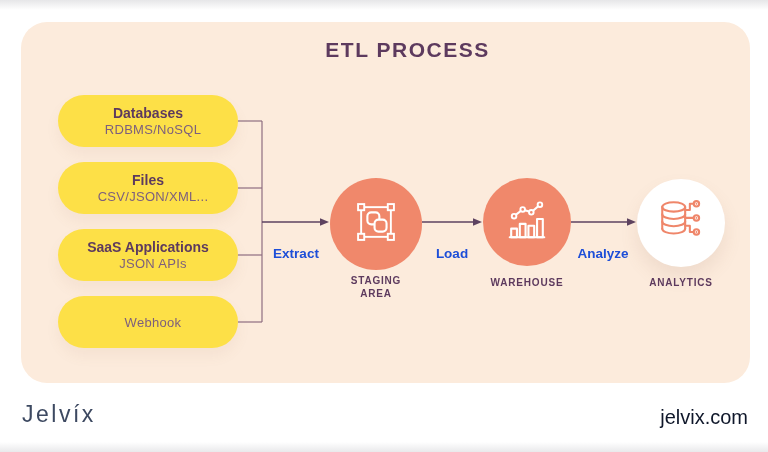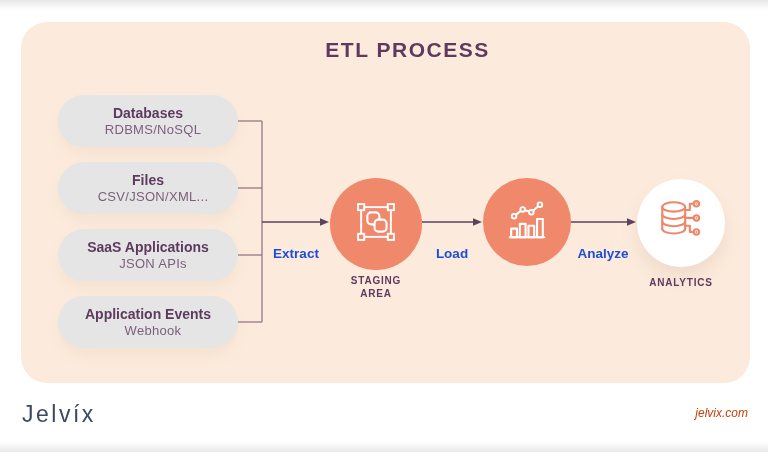--- a/index.html
+++ b/index.html
@@ -24,21 +24,21 @@
   }
   .title {
     position: absolute; left: 21px; top: 38px; width: 729px;
     text-align: center;
     font-size: 21px; font-weight: 800; letter-spacing: 1.5px;
     color: #5d3a5e;
     padding-left: 44px;
   }
   .source-box {
     position: absolute; left: 58px; width: 180px; height: 52px;
-    background: #e5e5e5; border-radius: 26px;
+    background: #fde047; border-radius: 26px;
     box-shadow: 0 8px 14px rgba(150, 110, 90, 0.07);
     display: flex; flex-direction: column; justify-content: center;
     gap: 1px; text-align: center;
   }
   .source-box .box-title { font-size: 14px; font-weight: 700; color: #5d3a5e; }
   .source-box .box-subtitle { font-size: 13px; font-weight: 400; color: #7d5f7d; letter-spacing: 0.3px; padding-left: 10px; }
   #src-1 { top: 95px; } #src-2 { top: 162px; } #src-3 { top: 229px; } #src-4 { top: 296px; }
 
   svg.connectors {
     position: absolute; left: 0; top: 0; width: 768px; height: 452px;
@@ -72,21 +72,21 @@
   #stage-label-warehouse { left: 452px; top: 276px; }
   #stage-label-analytics { left: 606px; top: 276px; }
 
   .footer-logo {
     position: absolute; left: 22px; top: 401px;
     font-size: 23px; font-weight: 300; letter-spacing: 2.5px;
     color: #3d4961; font-family: "Liberation Sans", sans-serif;
   }
   .footer-site {
     position: absolute; right: 20px; top: 406px;
-    font-size: 12px; font-weight: 400; color: #c2410c; font-style: italic;
+    font-size: 20px; font-weight: 400; color: #0f172a;
   }
 </style>
 </head>
 <body>
 
 <div class="edge-fade-top"></div>
 <div class="edge-fade-bottom"></div>
 
 <div class="card"></div>
 
@@ -98,21 +98,20 @@
 </div>
 <div class="source-box" id="src-2">
   <div class="box-title">Files</div>
   <div class="box-subtitle">CSV/JSON/XML...</div>
 </div>
 <div class="source-box" id="src-3">
   <div class="box-title">SaaS Applications</div>
   <div class="box-subtitle">JSON APIs</div>
 </div>
 <div class="source-box" id="src-4">
-  <div class="box-title">Application Events</div>
   <div class="box-subtitle">Webhook</div>
 </div>
 
 <svg class="connectors" viewBox="0 0 768 452">
   <g stroke="#7a5870" stroke-width="1.2" fill="none" opacity="0.85">
     <path d="M238 121 H262"></path>
     <path d="M238 188 H262"></path>
     <path d="M238 255 H262"></path>
     <path d="M238 322 H262"></path>
     <path d="M262 121 V322"></path>
@@ -169,20 +168,21 @@
       <g stroke="#ffffff" stroke-width="2" fill="#f0886b">
         <circle cx="10.5" cy="20" r="2.4"></circle>
         <circle cx="19.5" cy="13" r="2.4"></circle>
         <circle cx="28.5" cy="16" r="2.4"></circle>
         <circle cx="37.5" cy="8" r="2.4"></circle>
       </g>
     </svg>
   </span>
 </div>
 <div class="stage-label" id="stage-label-warehouse">
+  <div>WAREHOUSE</div>
 </div>
 
 <div class="node-circle node-white" id="node-analytics">
   <span>
     <svg width="50" height="50" viewBox="0 0 48 48">
       <g stroke="#ef866a" stroke-width="2" fill="none" stroke-linecap="round" stroke-linejoin="round">
         <ellipse cx="17" cy="10.5" rx="11" ry="4.5"></ellipse>
         <path d="M6 10.5 V31.5"></path>
         <path d="M28 10.5 V31.5"></path>
         <path d="M6 31.5 A 11 4.5 0 0 0 28 31.5"></path>

